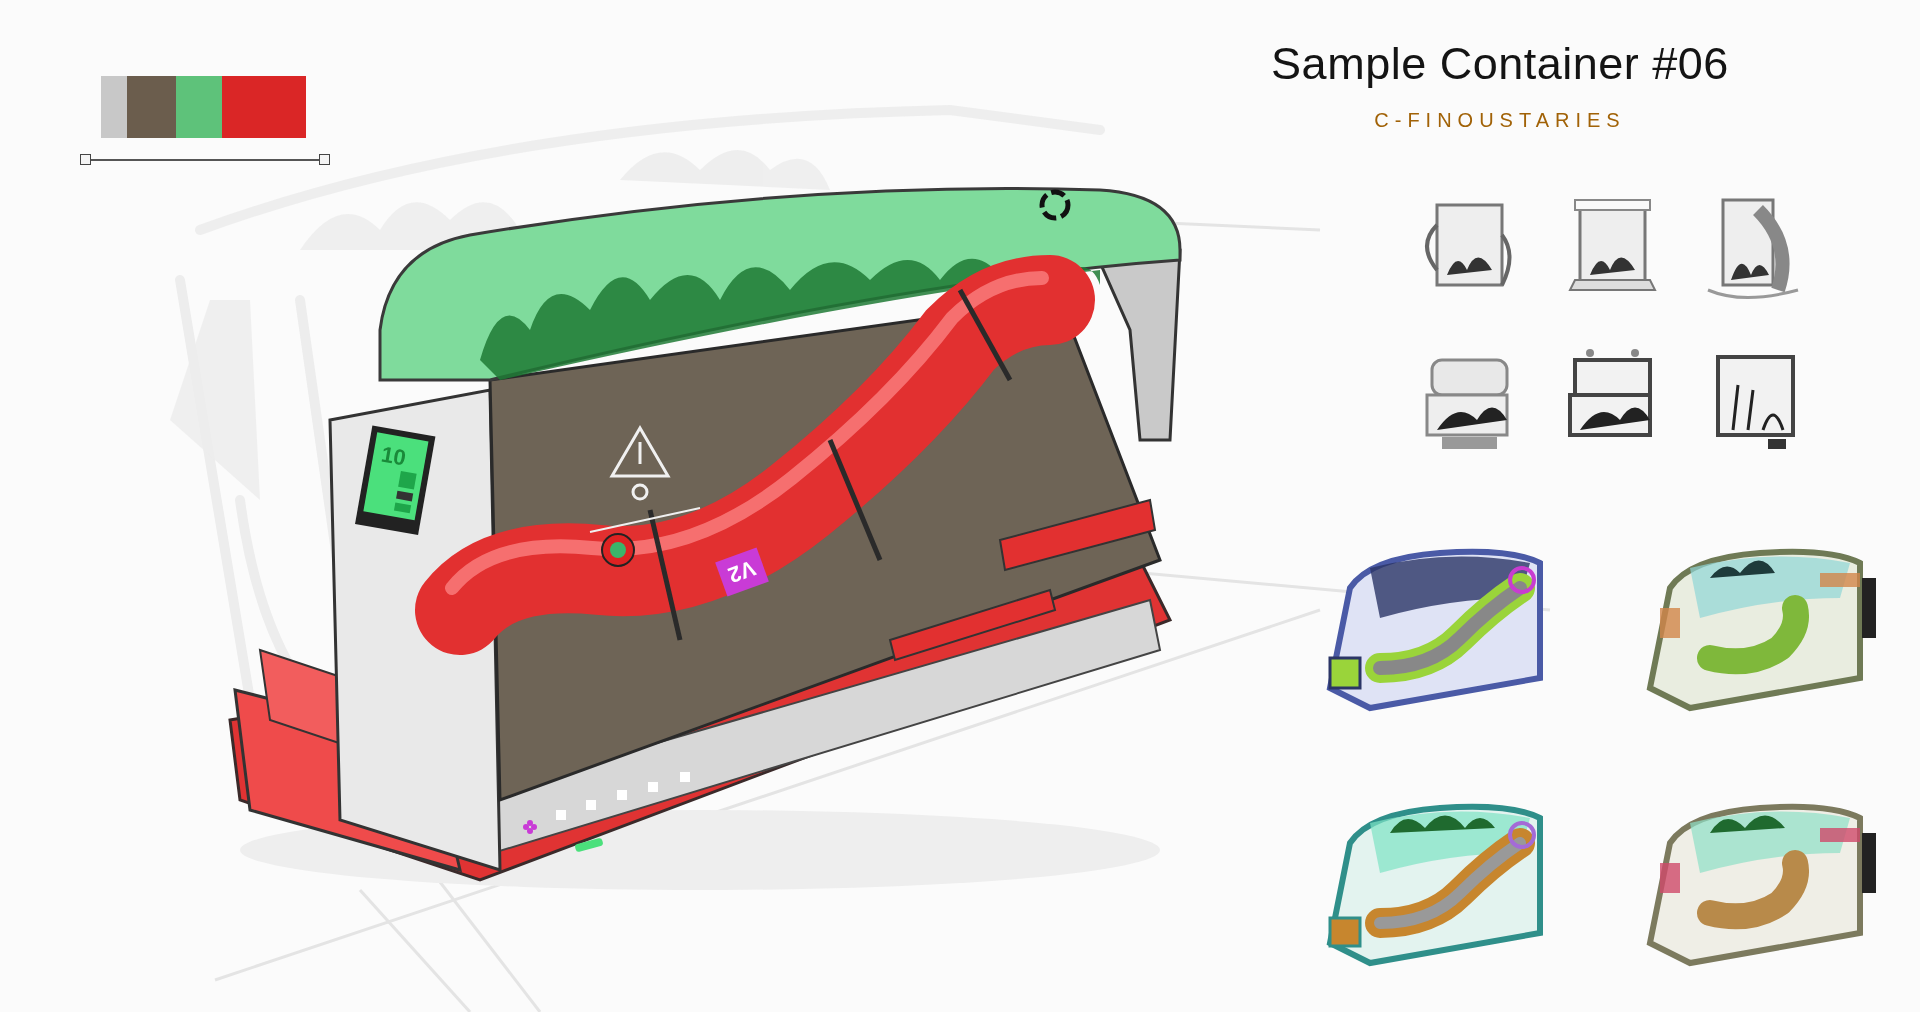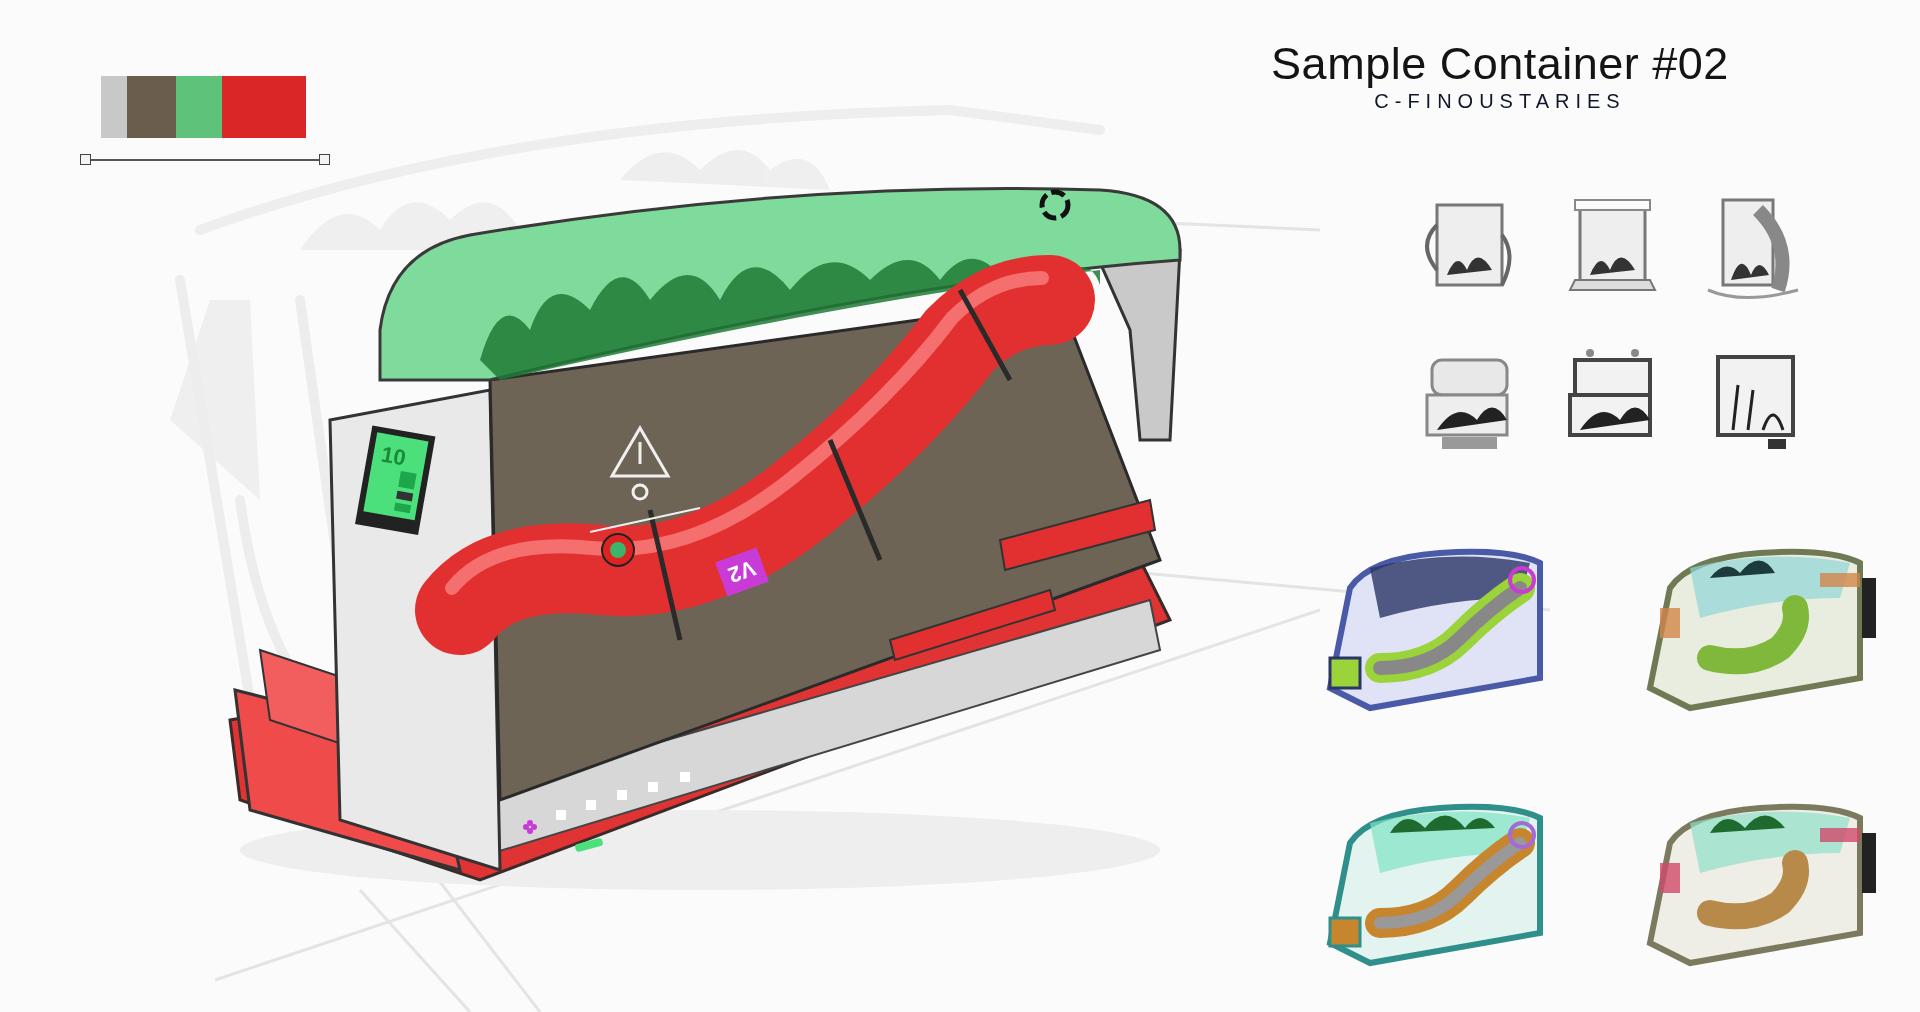--- a/index.html
+++ b/index.html
@@ -12,21 +12,21 @@
   .bg-sketch { position:absolute; inset:0; }
   .palette { position:absolute; left:101px; top:76px; height:62px; display:flex; }
   .swatch { height:62px; }
   .slider { position:absolute; left:80px; top:154px; width:250px; height:12px; }
   .slider-track { position:absolute; left:6px; right:6px; top:5px; height:2px; background:#555; }
   .slider-handle { position:absolute; top:0; width:9px; height:9px; border:1.5px solid #444; background:#f4f4f4; }
   .slider-handle.left { left:0; }
   .slider-handle.right { right:0; }
   .title-block { position:absolute; left:1240px; top:38px; width:520px; text-align:center; }
   .title { font-size:45px; color:#141414; letter-spacing:0.5px; line-height:52px; }
-  .subtitle { font-size:20px; color:#0f172a; letter-spacing:6px; margin-top:0; }
+  .subtitle { font-size:20px; color:#a16207; letter-spacing:6px; margin-top:19px; }
   .main-art { position:absolute; left:150px; top:140px; width:1180px; height:760px; }
   .thumb-grid { position:absolute; left:1400px; top:180px; width:420px; height:290px;
     display:grid; grid-template-columns:repeat(3,1fr); grid-template-rows:repeat(2,1fr); gap:10px; }
   .thumb { display:flex; align-items:center; justify-content:center; }
   .variant-grid { position:absolute; left:1280px; top:490px; width:640px; height:510px;
     display:grid; grid-template-columns:1fr 1fr; grid-template-rows:1fr 1fr; }
   .variant { display:flex; align-items:center; justify-content:center; }
 </style>
 </head>
 <body>
@@ -60,21 +60,21 @@
     <div class="swatch" id="sw2" style="background: rgb(94, 194, 122); width: 46px;"></div>
     <div class="swatch" id="sw3" style="background: rgb(218, 38, 38); width: 84px;"></div>
   </div>
   <div class="slider">
     <div class="slider-track"></div>
     <div class="slider-handle left"></div>
     <div class="slider-handle right"></div>
   </div>
 
   <div class="title-block">
-    <div class="title">Sample Container #02</div>
+    <div class="title">Sample Container #06</div>
     <div class="subtitle">C-FINOUSTARIES</div>
   </div>
 
   <svg class="main-art" viewBox="150 140 1180 760">
 
     <ellipse cx="700" cy="850" rx="460" ry="40" fill="#eeeeee"></ellipse>
 
     <path d="M230 720 L 1140 560 L 1170 620 L 480 880 L 240 800 Z" fill="#e03333" stroke="#3a2a2a" stroke-width="3"></path>
     <path d="M460 800 L 1150 600 L 1160 650 L 470 860 Z" fill="#d7d7d7" stroke="#444" stroke-width="2"></path>
 

